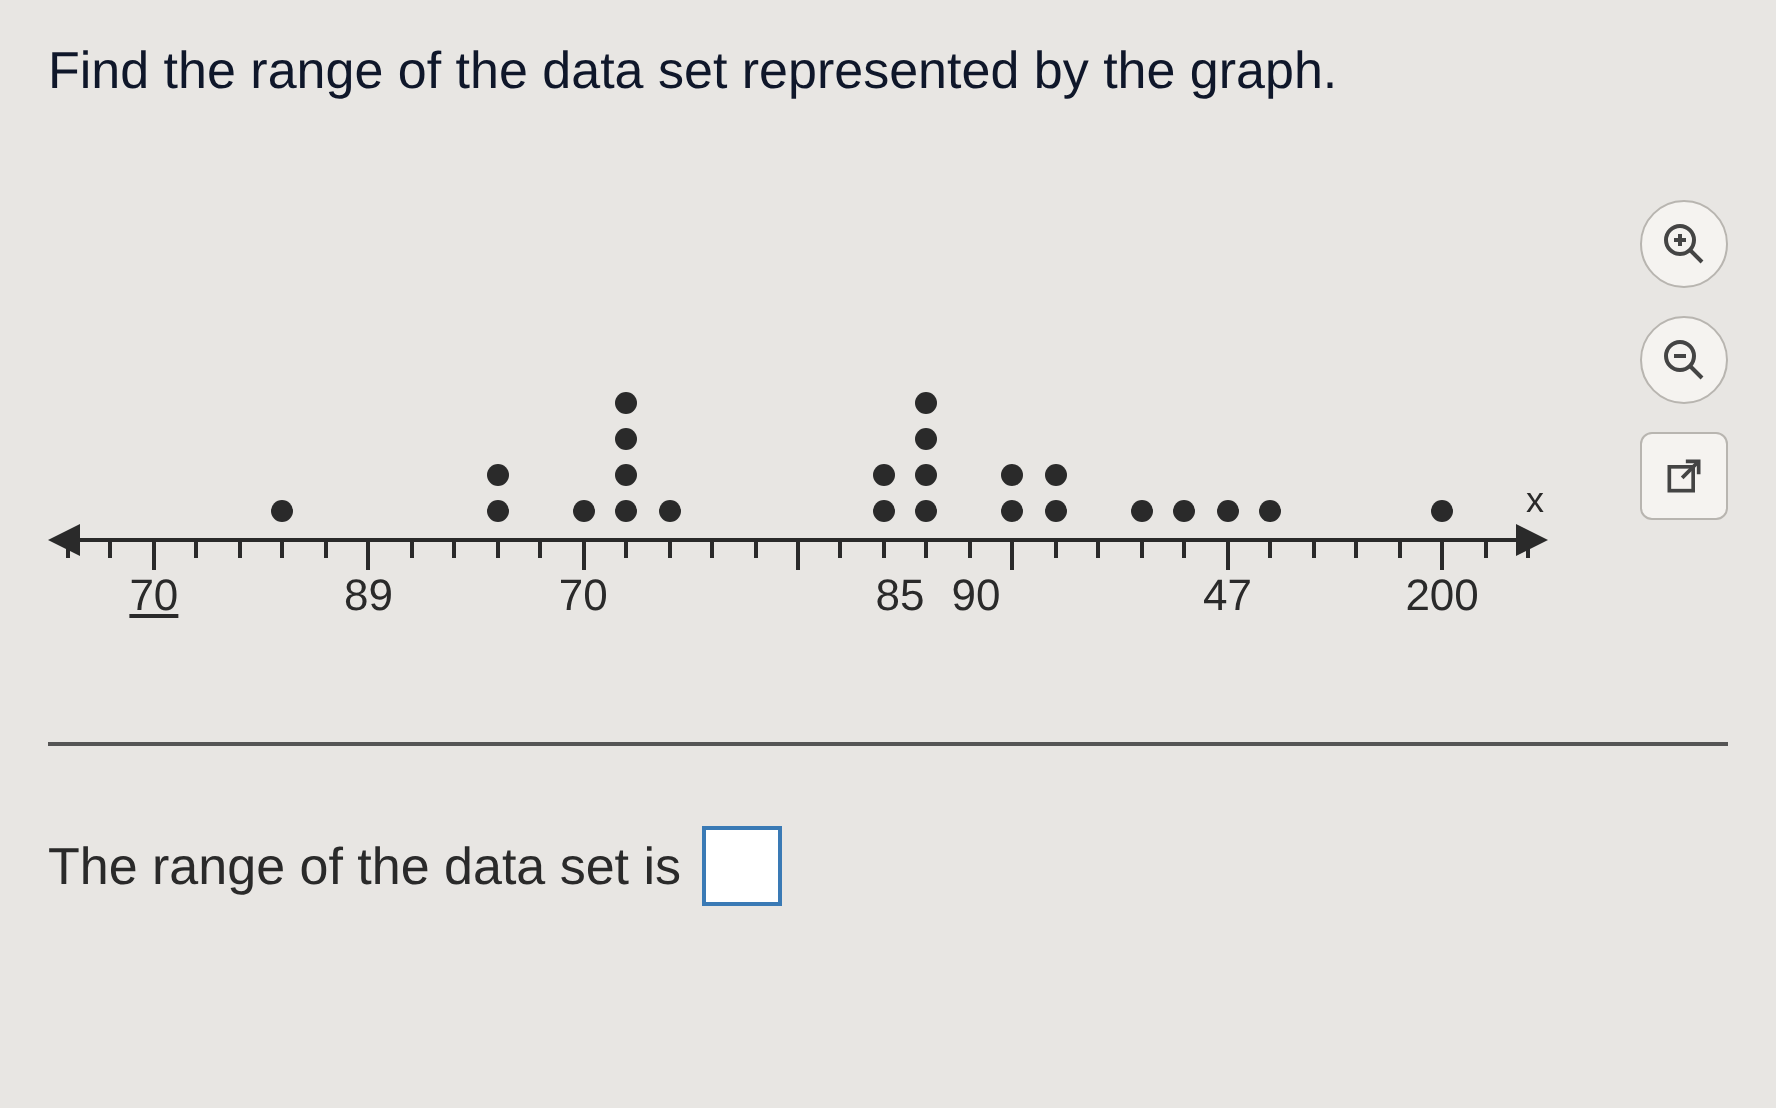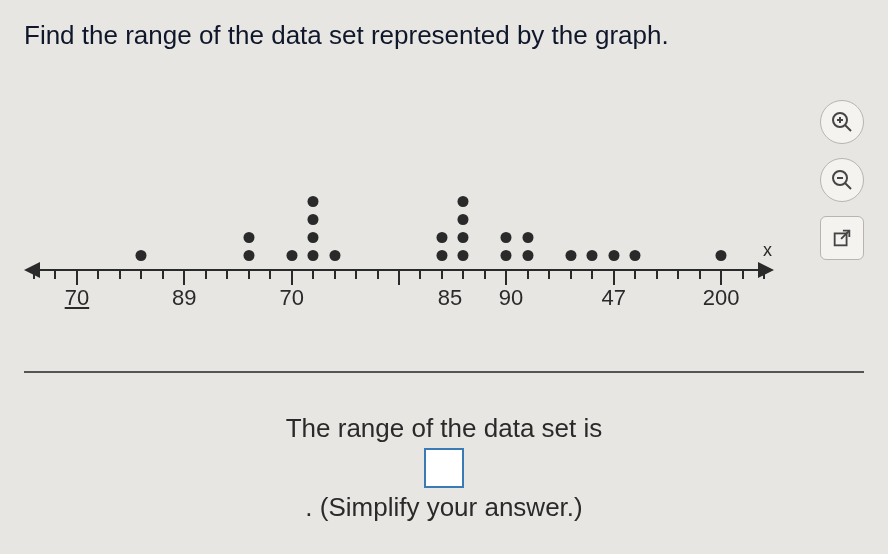--- a/index.html
+++ b/index.html
@@ -105,21 +105,20 @@
       border-top: 2px solid #555;
       margin-top: 60px;
       margin-bottom: 40px;
     }
     .answer-row {
       font-size: 26px;
       color: #2a2a2a;
       display: flex;
       align-items: center;
       gap: 4px;
-      flex-direction: column;
     }
     .answer-box {
       width: 40px;
       height: 40px;
       border: 2px solid #3a7ab5;
       background: #fff;
       display: inline-block;
       margin: 0 6px;
     }
   </style>
@@ -154,21 +153,21 @@
     <div class="tick" style="left: 300.588px;"></div>
     <div class="tick" style="left: 322.059px;"></div>
     <div class="tick" style="left: 343.529px;"></div>
     <div class="tick tick-major" style="left: 365px;"></div>
     <div class="tick-label" style="left: 384px; margin-left: 32px;">85</div>
     <div class="tick" style="left: 386.471px;"></div>
     <div class="tick" style="left: 407.941px;"></div>
     <div class="tick" style="left: 429.412px;"></div>
     <div class="tick" style="left: 450.882px;"></div>
     <div class="tick tick-major" style="left: 472.353px;"></div>
-    <div class="tick-label" style="left: 477px;">90</div>
+    <div class="tick-label" style="left: 454px;">90</div>
     <div class="tick" style="left: 493.824px;"></div>
     <div class="tick" style="left: 515.294px;"></div>
     <div class="tick" style="left: 536.765px;"></div>
     <div class="tick" style="left: 558.235px;"></div>
     <div class="tick tick-major" style="left: 579.706px;"></div>
     <div class="tick-label" style="left: 579.706px;">47</div>
     <div class="tick" style="left: 601.176px;"></div>
     <div class="tick" style="left: 622.647px;"></div>
     <div class="tick" style="left: 644.118px;"></div>
     <div class="tick" style="left: 665.588px;"></div>
@@ -225,14 +224,13 @@
       <line x1="20" y1="4" x2="11" y2="13" stroke="#444" stroke-width="2"></line>
     </svg>
   </div>
 </div>
 
 <hr class="divider">
 
 <div class="answer-row">
   <span>The range of the data set is</span>
   <span class="answer-box"></span>
-  <span>. (Simplify your answer.)</span>
 </div>
 
 </body></html>

